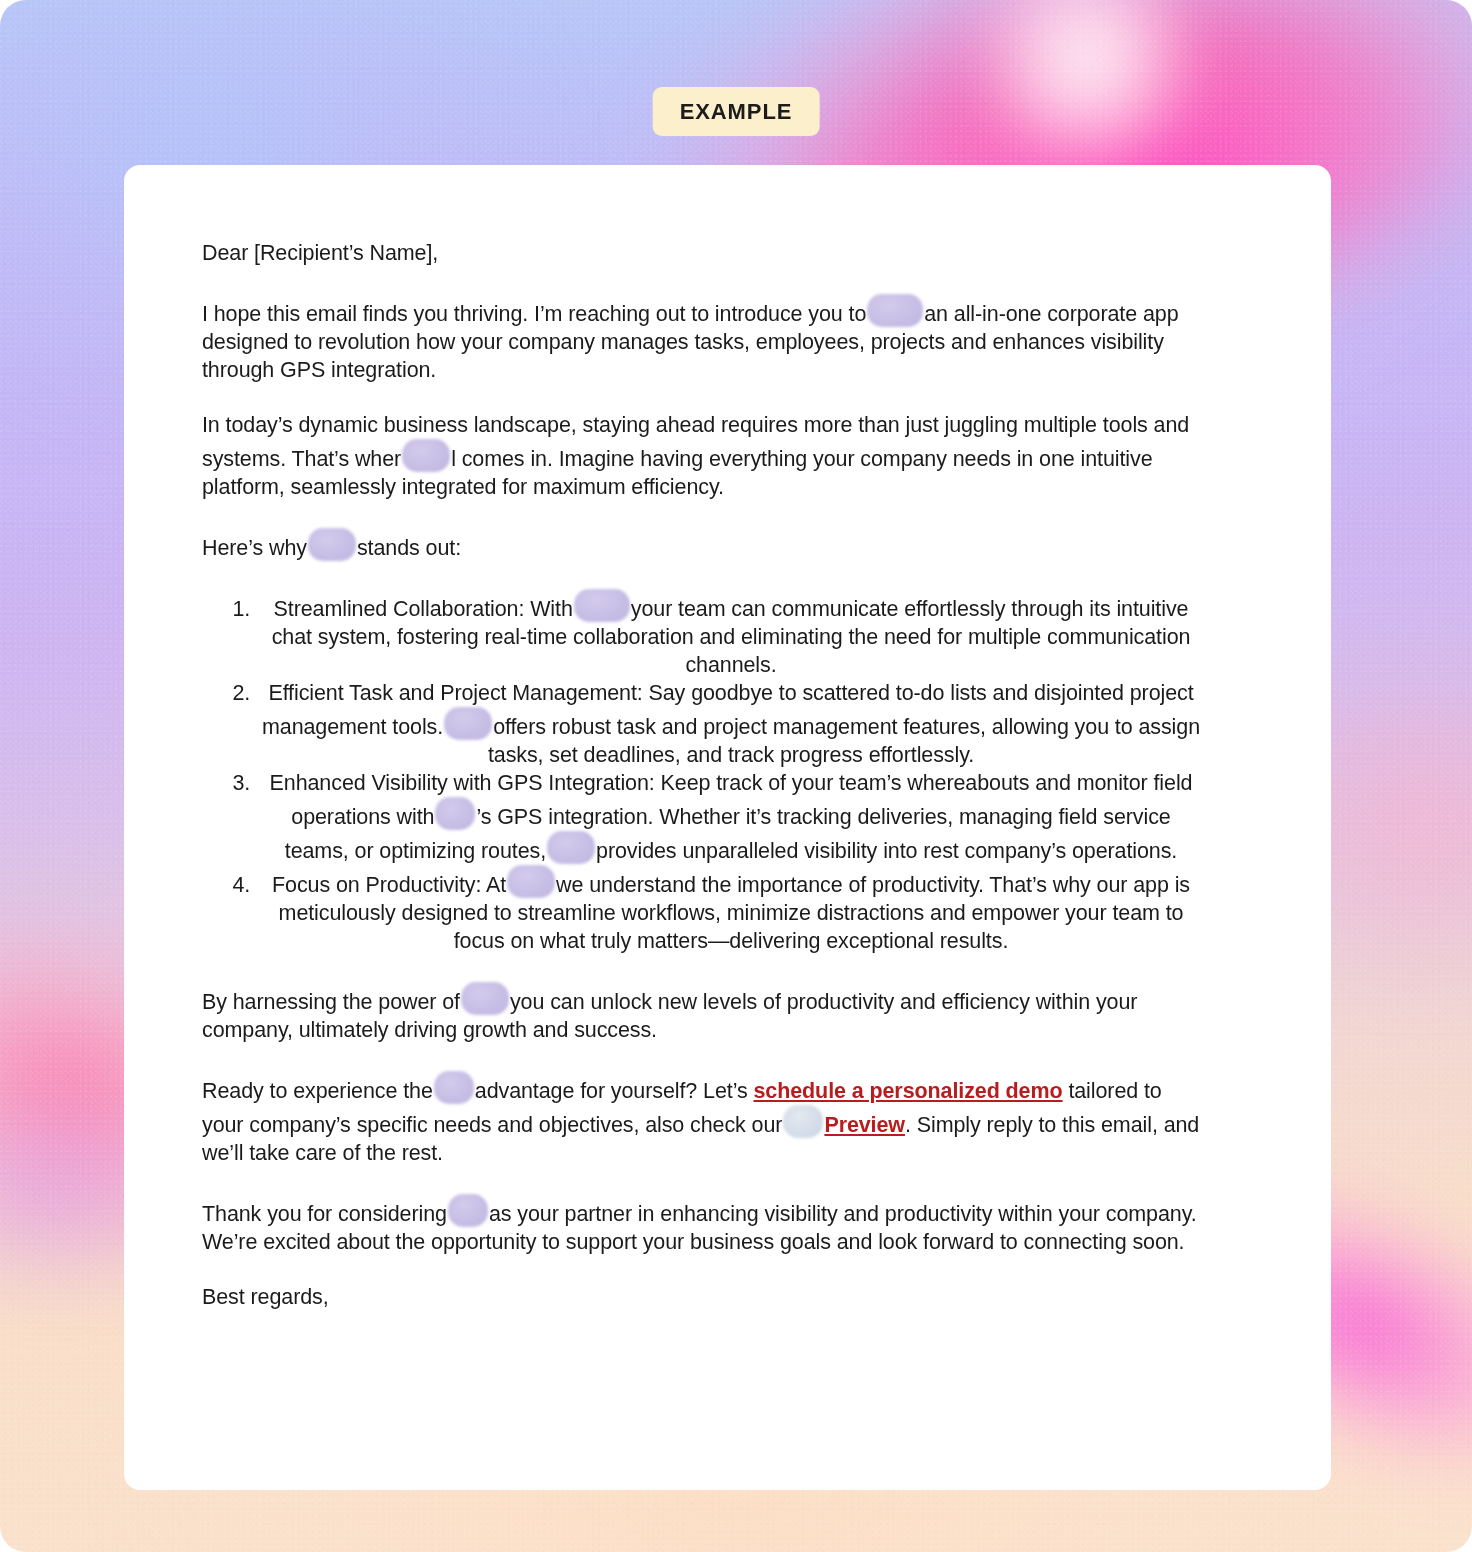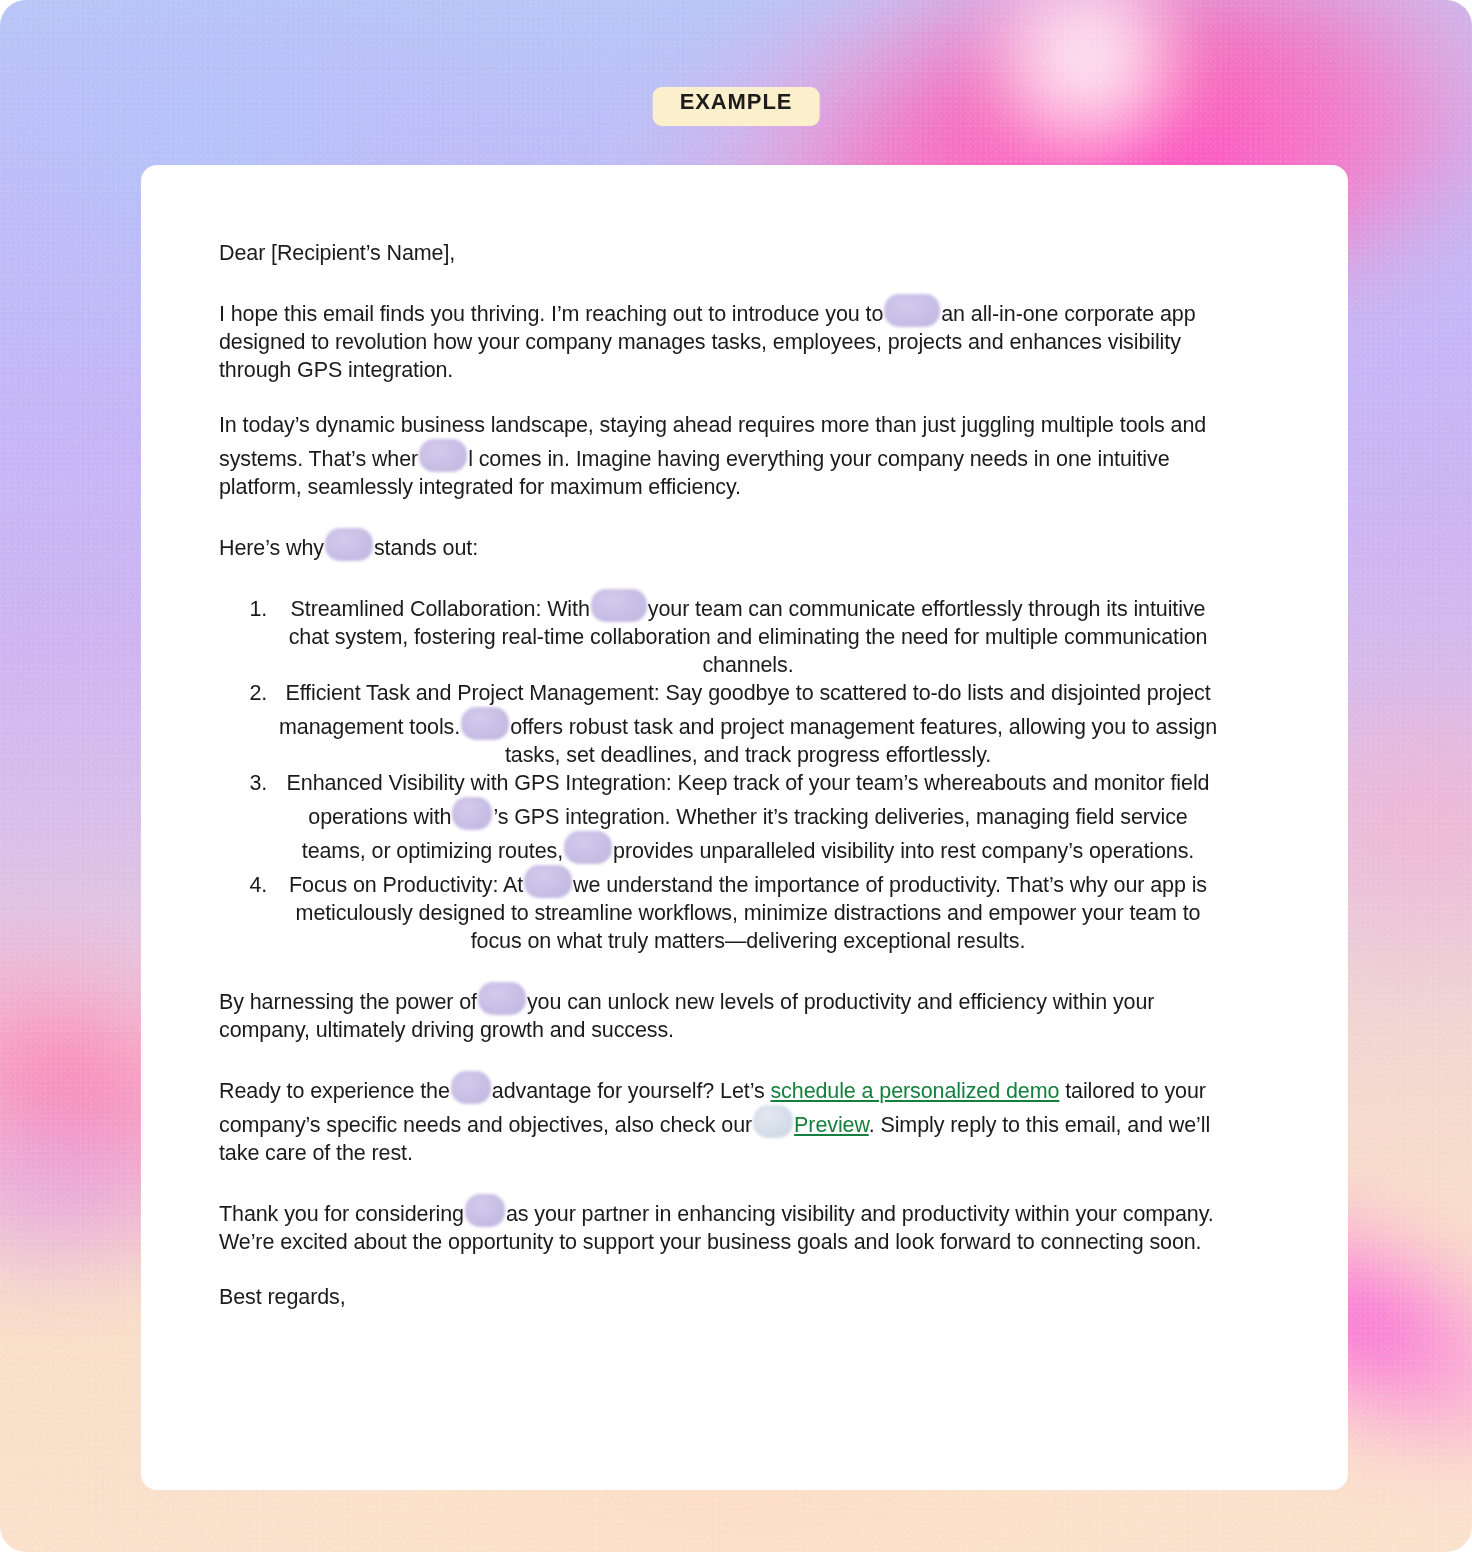--- a/index.html
+++ b/index.html
@@ -151,30 +151,30 @@
   
   #badge{
     position:absolute;
     left:50%; transform:translateX(-50%);
     top:87px;
     background:#fcefcb;
     color:#1c1c1c;
     font-size:22px;
     font-weight:700;
     letter-spacing:.9px;
-    padding:4px 27px 13px;
+    padding:14px 27px 13px;
     border-radius:9px;
     line-height:1;
     z-index:6;
   }
 
   
   #card{
     position:absolute;
-    left:141px; top:165px;
+    left:124px; top:165px;
     width:1207px; height:1325px;
     background:#ffffff;
     border-radius:16px;
     z-index:5;
     overflow:hidden;
   }
 
   #letter{
     position:absolute;
     left:78px; top:74px;
@@ -214,23 +214,24 @@
   .rd.w-xs{ width:40px; }
   .rd.w-sm{ width:48px; }
   .rd.w-md{ width:56px; }
   .rd.blue{
     background:
       radial-gradient(ellipse at 40% 35%, #e3e9f1 0%, #d4dde9 55%, #c9d4e3 100%);
   }
 
   
   a.lnk{
-    color:#15803d;
+    color:#b91c1c;
     text-decoration:underline;
     text-underline-offset:2px;
+    font-weight:bold;
   }
   .catline{ margin-bottom:27px; }
 </style>
 </head>
 <body>
 
 <div id="stage">
 
   <div class="blob b10"></div>
   <div class="blob b4"></div>

